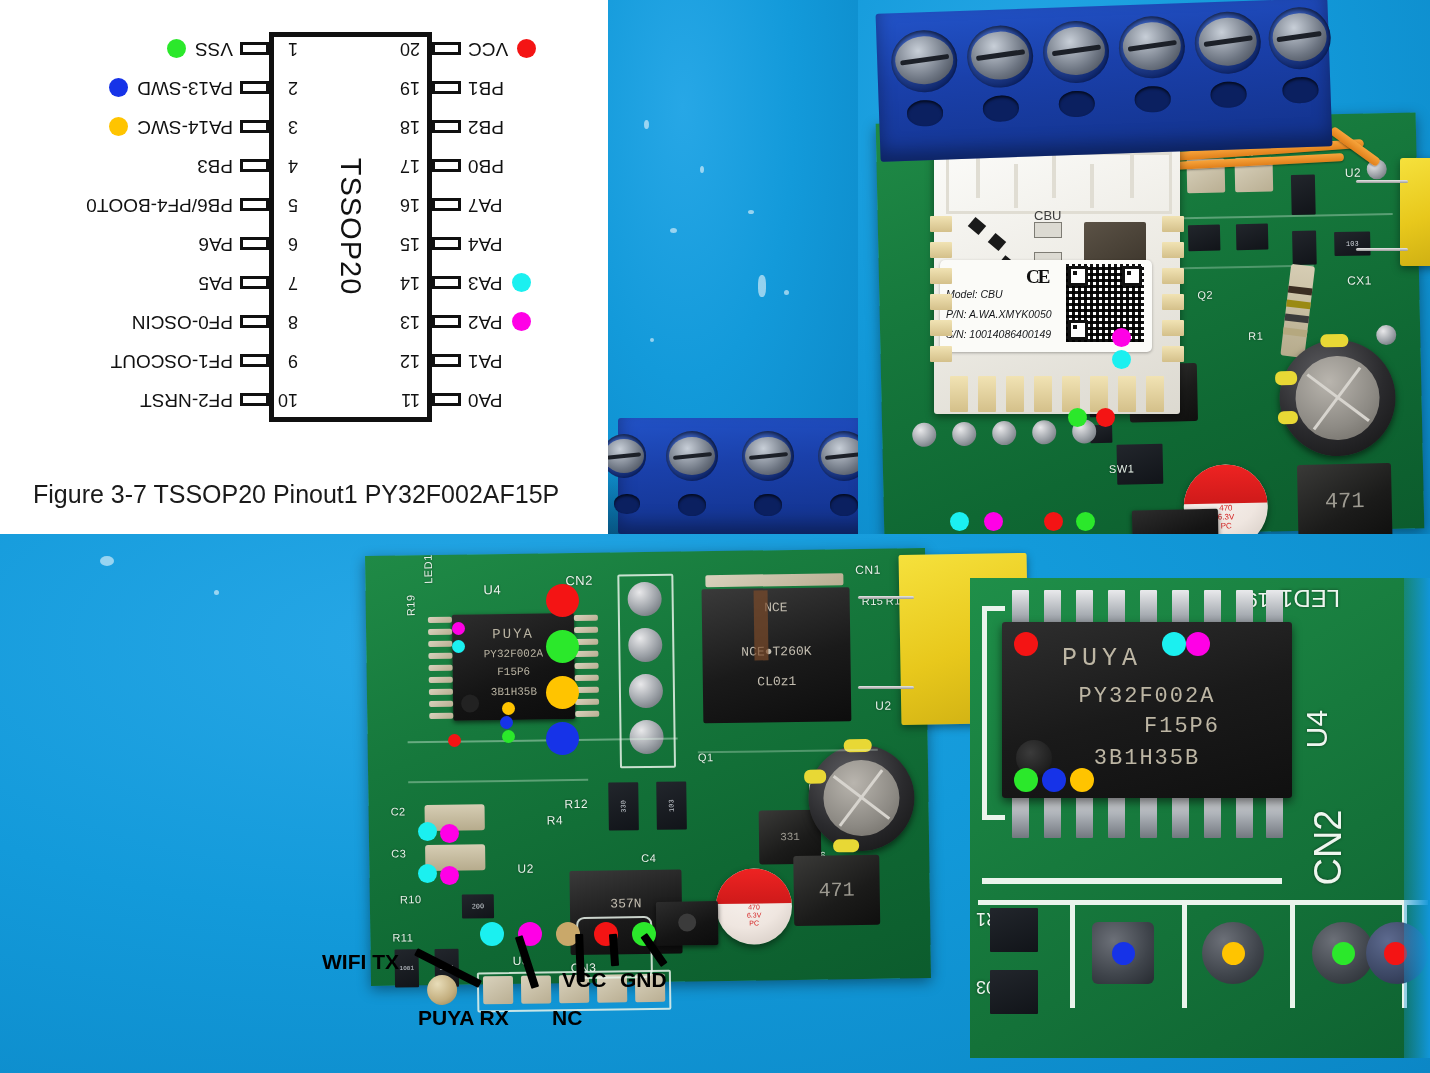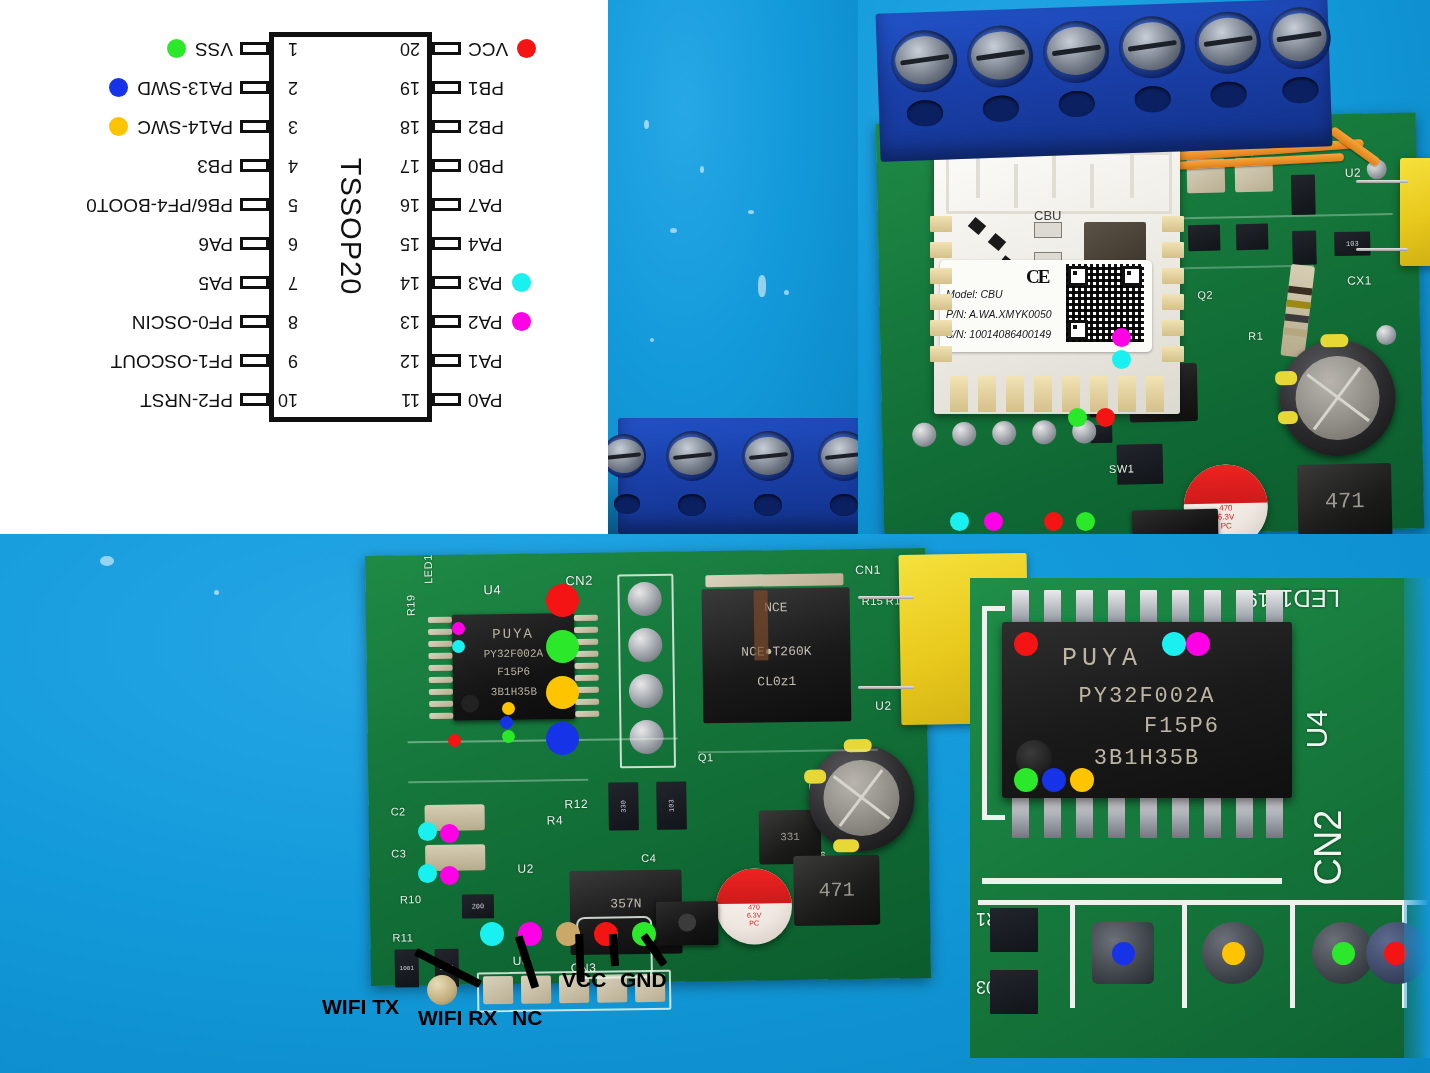--- a/index.html
+++ b/index.html
@@ -221,20 +221,21 @@
       <div class="pnum r" style="top:120px">8</div>
       <div class="pnum r" style="top:159px">7</div>
       <div class="pnum r" style="top:198px">6</div>
       <div class="pnum r" style="top:237px">5</div>
       <div class="pnum r" style="top:276px">4</div>
       <div class="pnum r" style="top:315px">3</div>
       <div class="pnum r" style="top:354px">2</div>
       <div class="pnum r" style="top:393px">1</div>
     </div>
 
+    <div id="figcaption">Figure 3-7 TSSOP20 Pinout1 PY32F002AF15P</div>
   </div>
 
   <div id="midleft" class="panel tablebg">
     <div class="speck" style="left:36px;top:120px;width:5px;height:9px"></div>
     <div class="speck" style="left:92px;top:166px;width:4px;height:7px"></div>
     <div class="speck" style="left:140px;top:210px;width:6px;height:4px"></div>
     <div class="speck" style="left:150px;top:275px;width:8px;height:22px;border-radius:40%"></div>
     <div class="speck" style="left:176px;top:290px;width:5px;height:5px"></div>
     <div class="speck" style="left:62px;top:228px;width:7px;height:5px"></div>
     <div class="speck" style="left:42px;top:338px;width:4px;height:4px"></div>
@@ -595,23 +596,23 @@
     <div class="mdot" style="left:556px;top:388px;width:24px;height:24px;background:#C9A86A"></div>
     <div class="mdot" style="left:594px;top:388px;width:24px;height:24px;background:#F41414"></div>
     <div class="mdot" style="left:632px;top:388px;width:24px;height:24px;background:#2BE82B"></div>
 
     <div class="leader" style="left:412px;top:430px;width:72px;height:8px;transform:rotate(27deg)"></div>
     <div class="leader" style="left:500px;top:424px;width:54px;height:8px;transform:rotate(72deg)"></div>
     <div class="leader" style="left:556px;top:420px;width:48px;height:8px;transform:rotate(88deg)"></div>
     <div class="leader" style="left:598px;top:412px;width:32px;height:8px;transform:rotate(86deg)"></div>
     <div class="leader" style="left:636px;top:412px;width:36px;height:8px;transform:rotate(55deg)"></div>
 
-    <div class="anno" style="left:322px;top:461px">WIFI TX</div>
-    <div class="anno" style="left:418px;top:472px">WIFI RX</div>
-    <div class="anno" style="left:512px;top:472px">NC</div>
+    <div class="anno" style="left:322px;top:416px">WIFI TX</div>
+    <div class="anno" style="left:418px;top:472px">PUYA RX</div>
+    <div class="anno" style="left:552px;top:472px">NC</div>
     <div class="anno" style="left:562px;top:434px">VCC</div>
     <div class="anno" style="left:620px;top:434px">GND</div>
   </div>
 
   <div id="closeup" class="panel" style="background:linear-gradient(150deg,#1f8f49 0%,#177a3d 45%,#0e6231 100%);">
 
     <div class="cusilk" style="left:310px;top:6px;font-size:24px;transform:rotate(180deg)">LED1</div>
     <div class="cusilk" style="left:276px;top:10px;font-size:21px;transform:rotate(180deg)">R19</div>
     <div class="cusilk" style="left:328px;top:134px;font-size:30px;transform:rotate(-90deg)">U4</div>
     <div class="cusilk" style="left:320px;top:248px;font-size:38px;transform:rotate(-90deg)">CN2</div>

